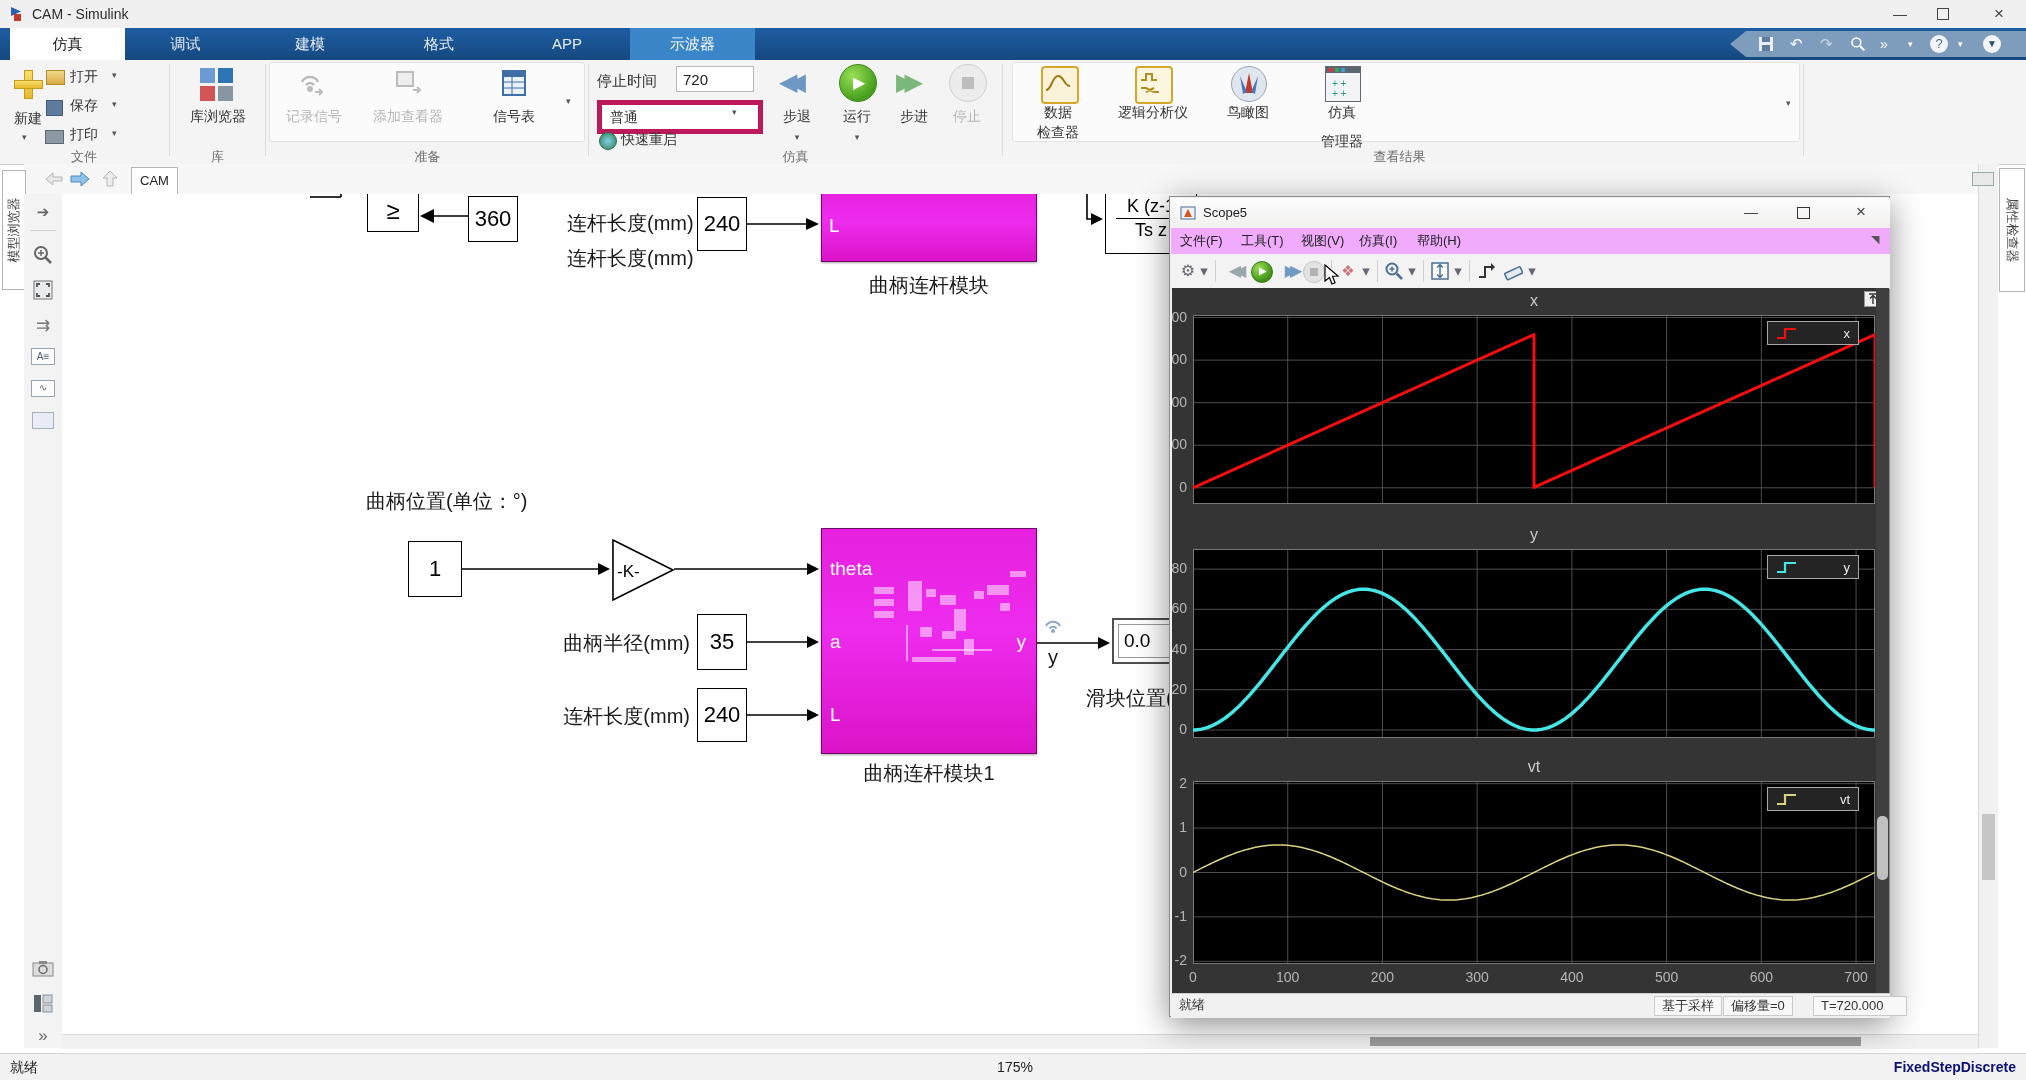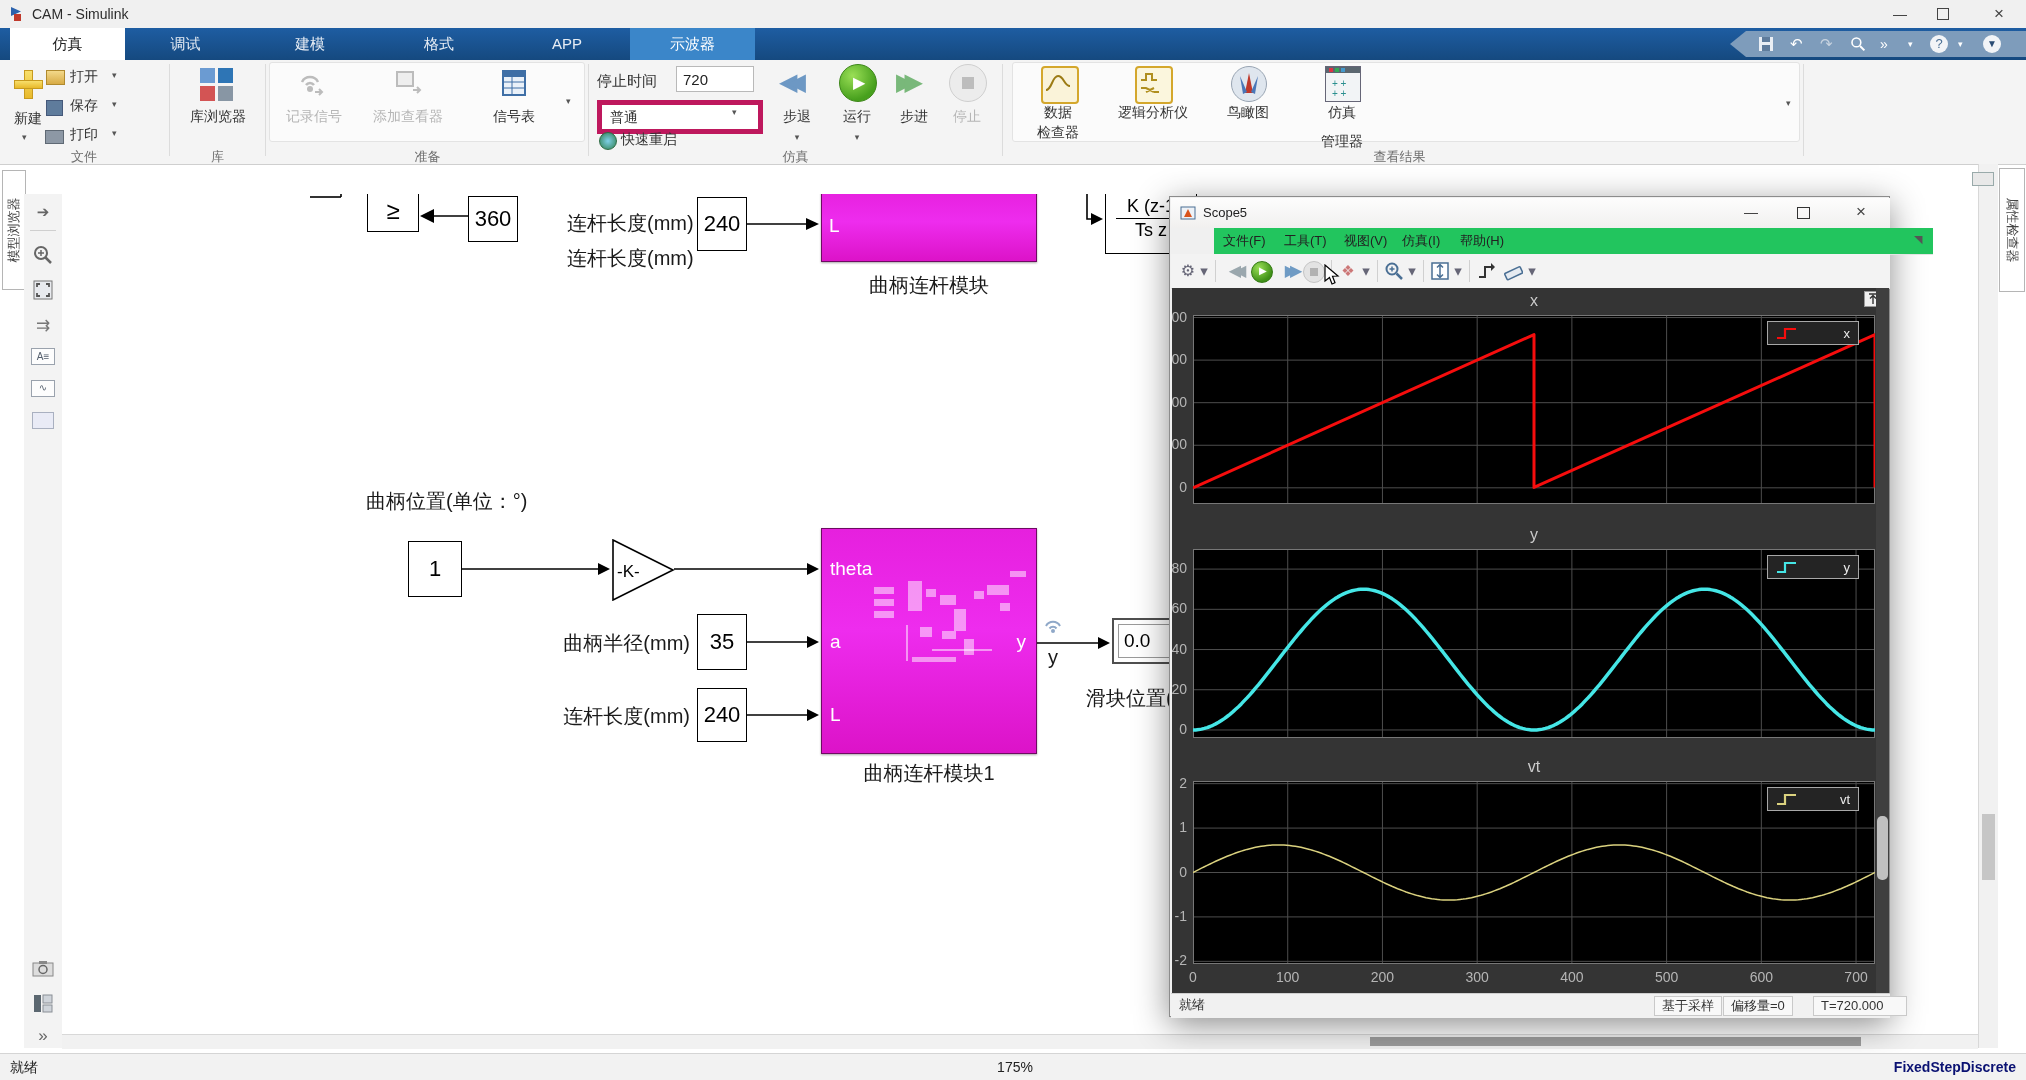--- a/index.html
+++ b/index.html
@@ -48,21 +48,21 @@
            border:1.5px solid #6e0b62;box-sizing:border-box;box-shadow:0 1px 2px rgba(0,0,0,.35);}
   .port{position:absolute;color:#fff;font-size:19px;}
   .pv{position:absolute;background:#fff;opacity:.5;}
   
   .sbtrack{background:#f1f1f1;}
   
   #scope{left:1169px;top:196px;width:721px;height:821px;background:#f0f0f0;border:1px solid #8c8c8c;
          box-sizing:border-box;box-shadow:0 8px 32px rgba(0,0,0,.45);}
   #scope-title{left:1px;top:1px;width:719px;height:30px;background:linear-gradient(#fdfdfd,#f1f0ef);}
   #scope-title .t{font-size:13px;color:#222;line-height:30px;}
-  #scope-menu{left:1px;top:31px;width:719px;height:26px;background:#22c55e;border-bottom:1px solid #e3e3e3;margin-left:43px;}
+  #scope-menu{left:1px;top:31px;width:719px;height:26px;background:#f0abfc;border-bottom:1px solid #e3e3e3;}
   .mitem{font-size:13px;color:#222;line-height:26px;}
   #scope-tools{left:1px;top:57px;width:719px;height:34px;background:#f3f3f3;border-bottom:1px solid #dcdcdc;}
   .tsep{width:1px;height:22px;background:#d0d0d0;top:6px;}
   .tico{top:6px;height:22px;line-height:22px;font-size:15px;color:#667;text-align:center;}
   #scope-panel{left:2px;top:91px;width:717px;height:705px;background:#343434;overflow:hidden;}
   .plot-title{position:absolute;color:#cbcbcb;font-size:16px;text-align:center;}
   .tick{position:absolute;color:#b5b5b5;font-size:14px;}
   .legend{position:absolute;height:24px;background:#242424;border:1px solid #a8a8a8;display:flex;align-items:center;padding:0 8px;box-sizing:border-box;}
   .legend span{color:#ececec;font-size:13px;margin-left:auto;}
   #scope-status{left:1px;top:796px;width:719px;height:24px;background:#f1f1f1;border-top:1px solid #cfcfcf;}
@@ -229,20 +229,32 @@
       <span class="abs" style="left:6px;top:11px;color:#2a8f8f;font-size:10px">+ +</span>
       <span class="abs" style="left:6px;top:21px;color:#2a8f8f;font-size:10px">+ +</span>
     </div>
     <div class="abs rlbl ctr" style="left:1312px;top:44px;width:60px">仿真</div>
     <div class="abs rlbl ctr" style="left:1306px;top:73px;width:72px">管理器</div>
     <div class="abs grp-label" style="left:1362px;top:88px;width:75px">查看结果</div>
     <div class="abs caret" style="left:1786px;top:38px">▾</div>
     <div class="abs rb-divider" style="left:1803px"></div>
   </div>
 
+  <div id="crumbrow" class="abs">
+    <svg class="abs" style="left:21px;top:8px" width="18" height="14" viewBox="0 0 18 14">
+      <polygon points="8,1 8,5 17,5 17,9 8,9 8,13 1,7" fill="#e8e8e8" stroke="#b5b5b5"></polygon>
+    </svg>
+    <svg class="abs" style="left:46px;top:7px" width="20" height="16" viewBox="0 0 20 16">
+      <polygon points="11,1 11,5 1,5 1,11 11,11 11,15 19,8" fill="#8fc1e9" stroke="#4d88b8"></polygon>
+    </svg>
+    <svg class="abs" style="left:78px;top:6px" width="16" height="17" viewBox="0 0 16 17">
+      <polygon points="8,1 15,8 11,8 11,16 5,16 5,8 1,8" fill="#ececec" stroke="#b5b5b5"></polygon>
+    </svg>
+    <div id="camtab" class="abs">CAM</div>
+  </div>
 
   <div class="abs vtab" style="left:2px;top:170px;width:22px;height:118px">
     <span style="width:118px;height:22px;line-height:22px;text-align:center;transform:translateY(118px) rotate(-90deg);transform-origin:0 0">模型浏览器</span>
   </div>
 
   <div id="palette" class="abs">
     <div class="abs pico" style="top:8px">➔</div>
     <div class="abs" style="left:6px;top:36px;width:26px;height:1px;background:#cfcfcf"></div>
     <svg class="abs" style="left:8px;top:50px" width="22" height="22" viewBox="0 0 22 22">
       <circle cx="9" cy="9" r="6" fill="none" stroke="#666" stroke-width="2"></circle>

